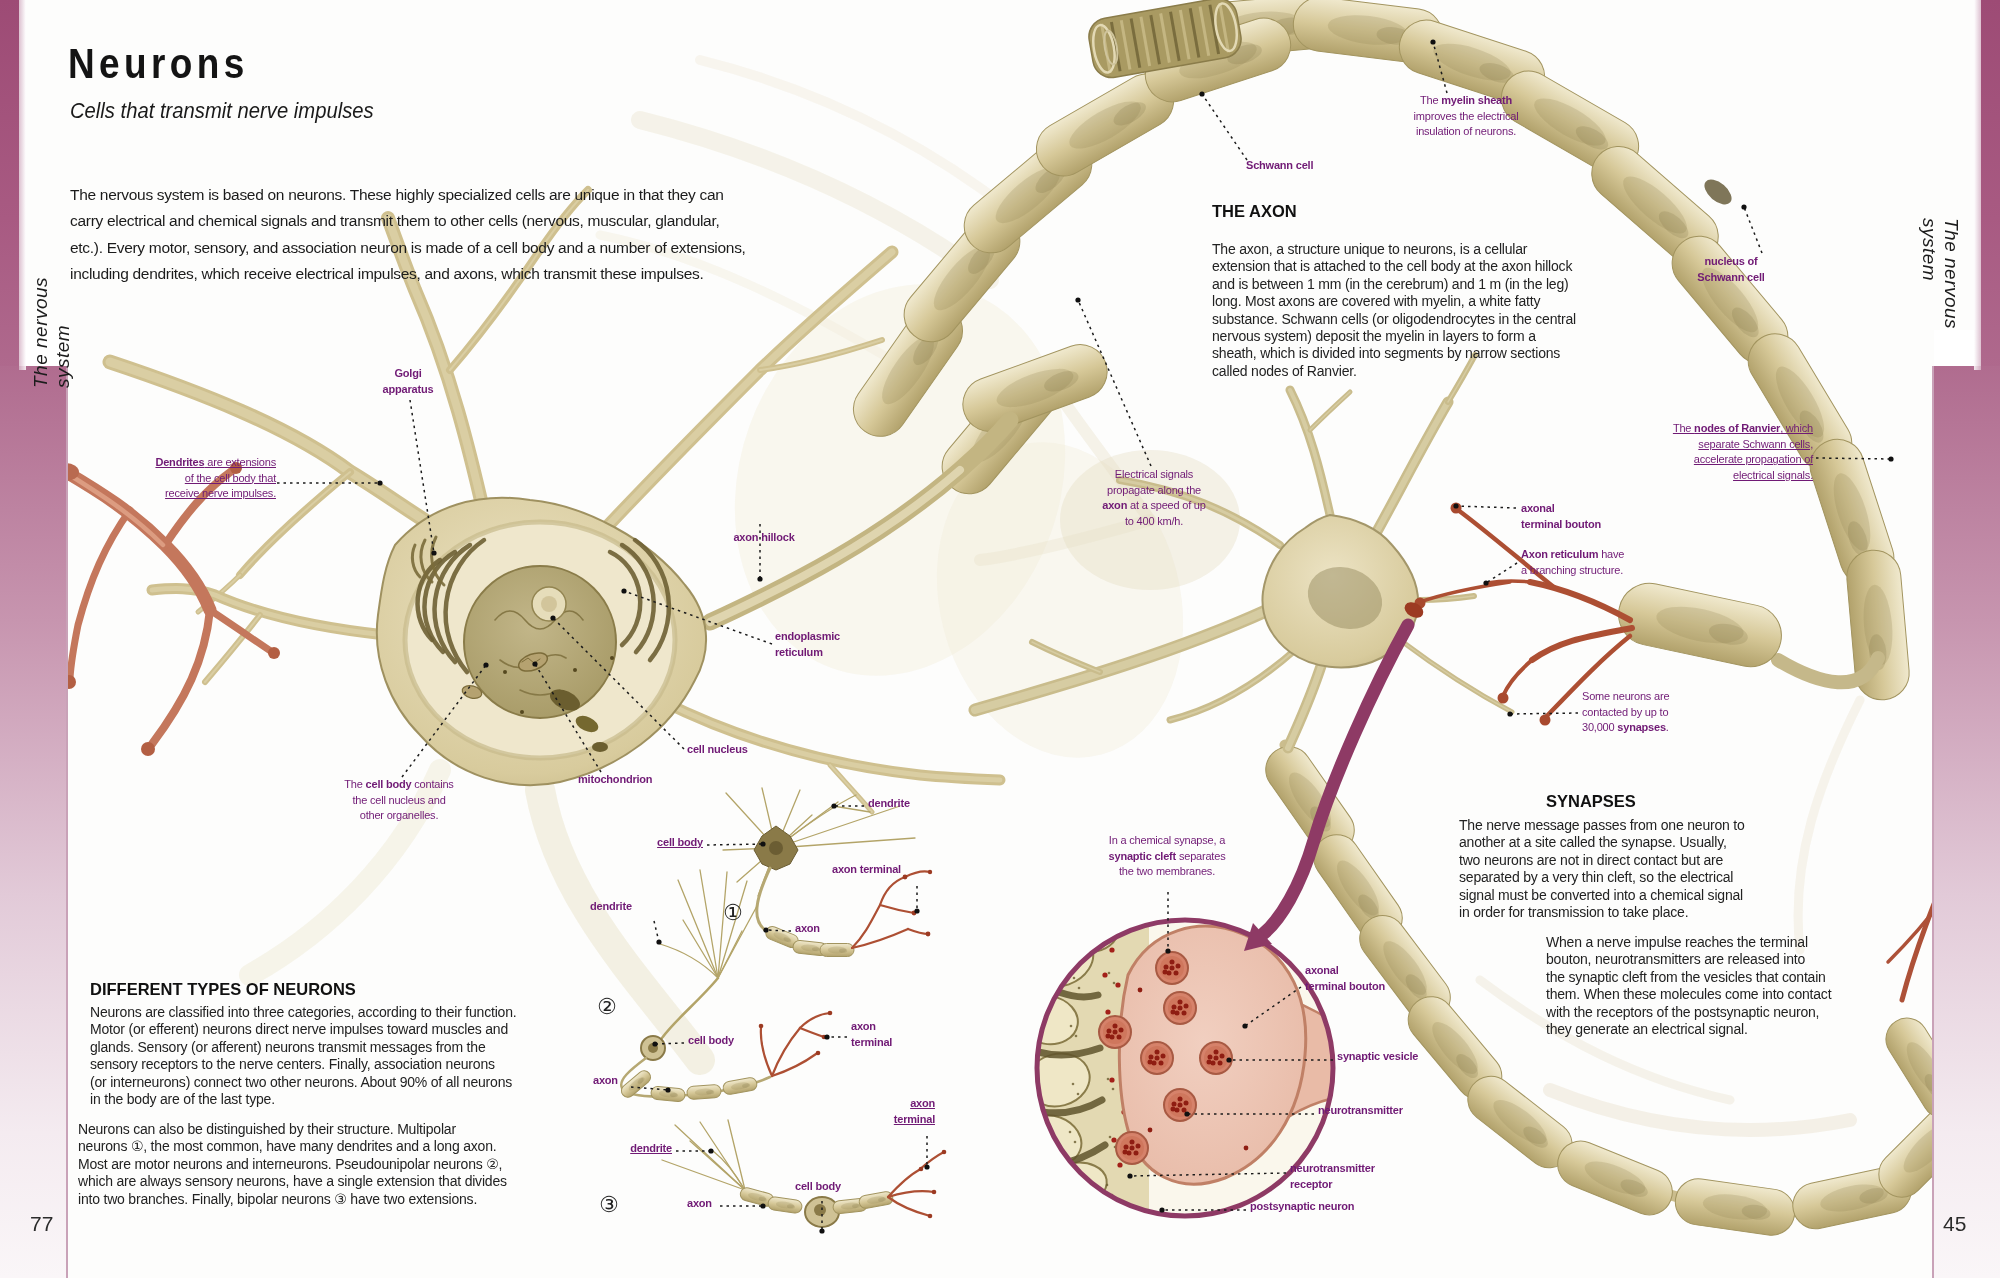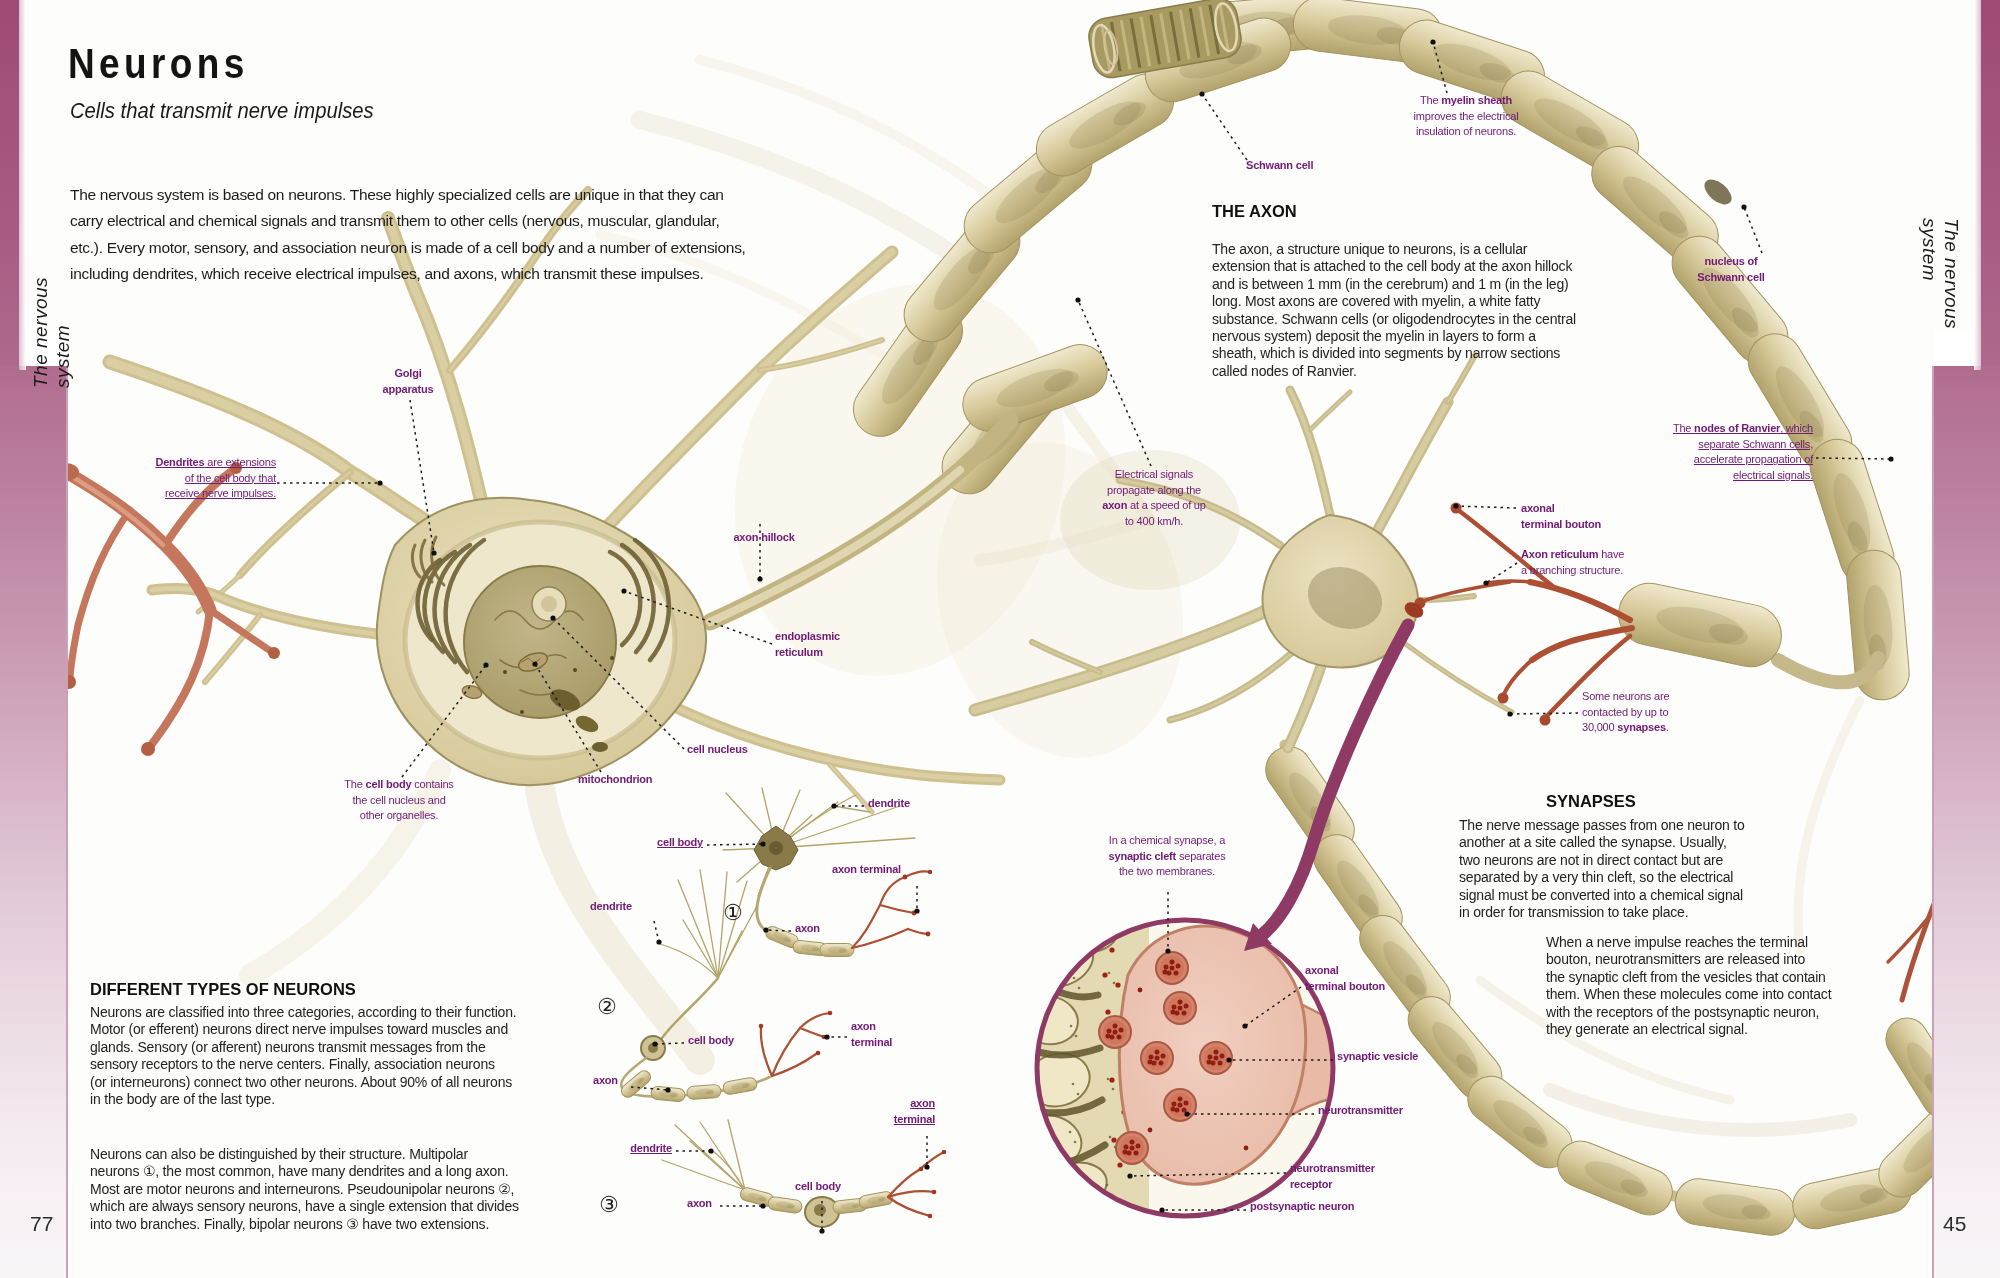--- a/index.html
+++ b/index.html
@@ -622,21 +622,21 @@
 with the receptors of the postsynaptic neuron,
 they generate an electrical signal.</div>
 
 <div class="shead" style="left:90px;top:980px;">DIFFERENT TYPES OF NEURONS</div>
 <div class="body-txt" style="left:90px;top:1004px;width:470px;">Neurons are classified into three categories, according to their function.
 Motor (or efferent) neurons direct nerve impulses toward muscles and
 glands. Sensory (or afferent) neurons transmit messages from the
 sensory receptors to the nerve centers. Finally, association neurons
 (or interneurons) connect two other neurons. About 90% of all neurons
 in the body are of the last type.</div>
-<div class="body-txt" style="left:90px;top:1121px;width:470px;margin-top:25px;">Neurons can also be distinguished by their structure. Multipolar
+<div class="body-txt" style="left:78px;top:1121px;width:470px;">Neurons can also be distinguished by their structure. Multipolar
 neurons ①, the most common, have many dendrites and a long axon.
 Most are motor neurons and interneurons. Pseudounipolar neurons ②,
 which are always sensory neurons, have a single extension that divides
 into two branches. Finally, bipolar neurons ③ have two extensions.</div>
 
 <div class="lbl ta-c" style="left:356px;top:366px;width:104px;">
     <div><span class="b">Golgi</span></div>
     <div><span class="b">apparatus</span></div>
   </div>
 <div class="lbl ta-r" style="left:98px;top:455px;width:178px;">

